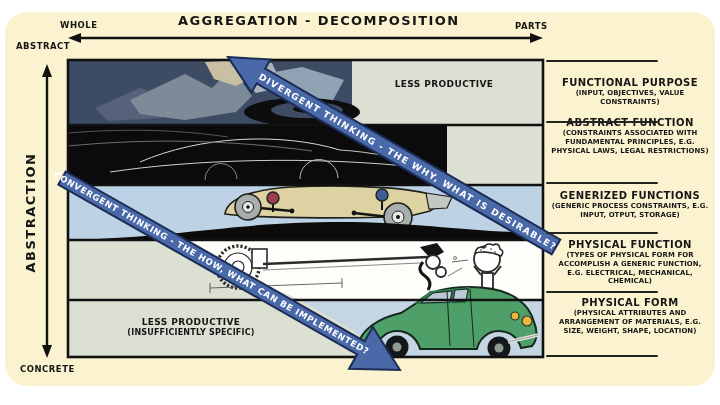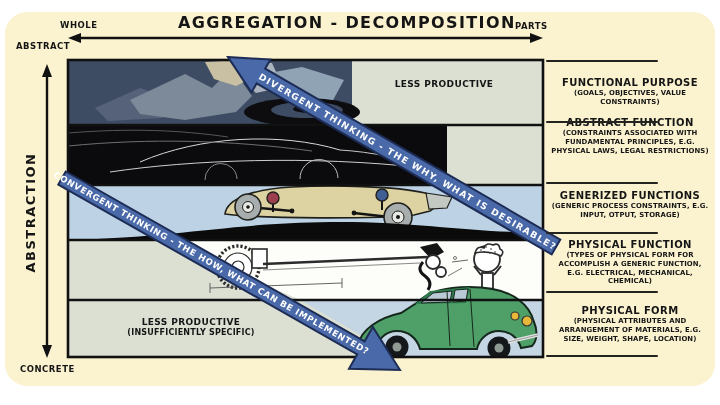--- a/index.html
+++ b/index.html
@@ -2,21 +2,21 @@
 <html><head>
 <meta charset="utf-8">
 <style>
   html,body{margin:0;padding:0;background:#fff;width:720px;height:405px;overflow:hidden;}
   *{box-sizing:border-box;}
   .stage{position:relative;width:720px;height:405px;font-family:"DejaVu Sans","Liberation Sans",sans-serif;color:#151515;}
   .card{position:absolute;left:5px;top:12px;width:710px;height:374px;background:#fbf3d0;border-radius:22px;}
   svg.art{position:absolute;left:0;top:0;}
   .lbl{position:absolute;font-weight:800;white-space:nowrap;}
   .axis-small{font-size:8.5px;letter-spacing:.5px;}
-  .title{font-size:16px;letter-spacing:1.4px;text-align:center;}
+  .title{font-size:13px;letter-spacing:1.4px;text-align:center;}
   .abstraction{font-size:13px;letter-spacing:1.5px;text-align:center;transform:rotate(-90deg);}
   .annot{position:absolute;text-align:center;font-weight:800;line-height:1.25;}
   .annot .l1{font-size:9px;letter-spacing:.4px;}
   .annot .l2{font-size:8px;letter-spacing:.2px;}
   .levels{position:absolute;left:546px;top:60px;width:168px;height:297px;}
   .level{position:absolute;left:0;width:100%;display:flex;flex-direction:column;justify-content:center;align-items:center;text-align:center;padding:8px 4px;}
   .level .name{font-size:10px;font-weight:800;letter-spacing:.4px;margin-bottom:1px;}
   .level .desc{font-size:6.9px;font-weight:700;line-height:1.3;letter-spacing:.1px;}
   .divider{position:absolute;left:546px;width:112px;height:2px;background:#23231f;border-radius:1px;}
   .arrow-text{font-size:9px;font-weight:600;fill:#ffffff;letter-spacing:1.3px;}
@@ -184,35 +184,35 @@
     <div class="l1">LESS PRODUCTIVE</div>
   </div>
   <div class="annot" style="left:108px;top:317px;width:166px;">
     <div class="l1">LESS PRODUCTIVE</div>
     <div class="l2">(INSUFFICIENTLY SPECIFIC)</div>
   </div>
 
   <div class="levels">
     <div class="level" style="top:2px;height:60px;">
       <div class="name">FUNCTIONAL PURPOSE</div>
-      <div class="desc">(GOALS, OBJECTIVES, VALUE CONSTRAINTS)</div>
+      <div class="desc">(INPUT, OBJECTIVES, VALUE CONSTRAINTS)</div>
     </div>
     <div class="level" style="top:46px;height:61px;">
       <div class="name">ABSTRACT FUNCTION</div>
       <div class="desc">(CONSTRAINTS ASSOCIATED WITH FUNDAMENTAL PRINCIPLES, E.G. PHYSICAL LAWS, LEGAL RESTRICTIONS)</div>
     </div>
     <div class="level" style="top:123px;height:43px;">
       <div class="name">GENERIZED FUNCTIONS</div>
       <div class="desc">(GENERIC PROCESS CONSTRAINTS, E.G. INPUT, OTPUT, STORAGE)</div>
     </div>
     <div class="level" style="top:173px;height:59px;">
       <div class="name">PHYSICAL FUNCTION</div>
       <div class="desc">(TYPES OF PHYSICAL FORM FOR ACCOMPLISH A GENERIC FUNCTION, E.G. ELECTRICAL, MECHANICAL, CHEMICAL)</div>
     </div>
-    <div class="level" style="top:232px;height:65px;">
+    <div class="level" style="top:224px;height:65px;">
       <div class="name">PHYSICAL FORM</div>
       <div class="desc">(PHYSICAL ATTRIBUTES AND ARRANGEMENT OF MATERIALS, E.G. SIZE, WEIGHT, SHAPE, LOCATION)</div>
     </div>
   </div>
 
   <div class="divider" style="top:60px;"></div>
   <div class="divider" style="top:121px;"></div>
   <div class="divider" style="top:182px;"></div>
   <div class="divider" style="top:232px;"></div>
   <div class="divider" style="top:291px;"></div>

